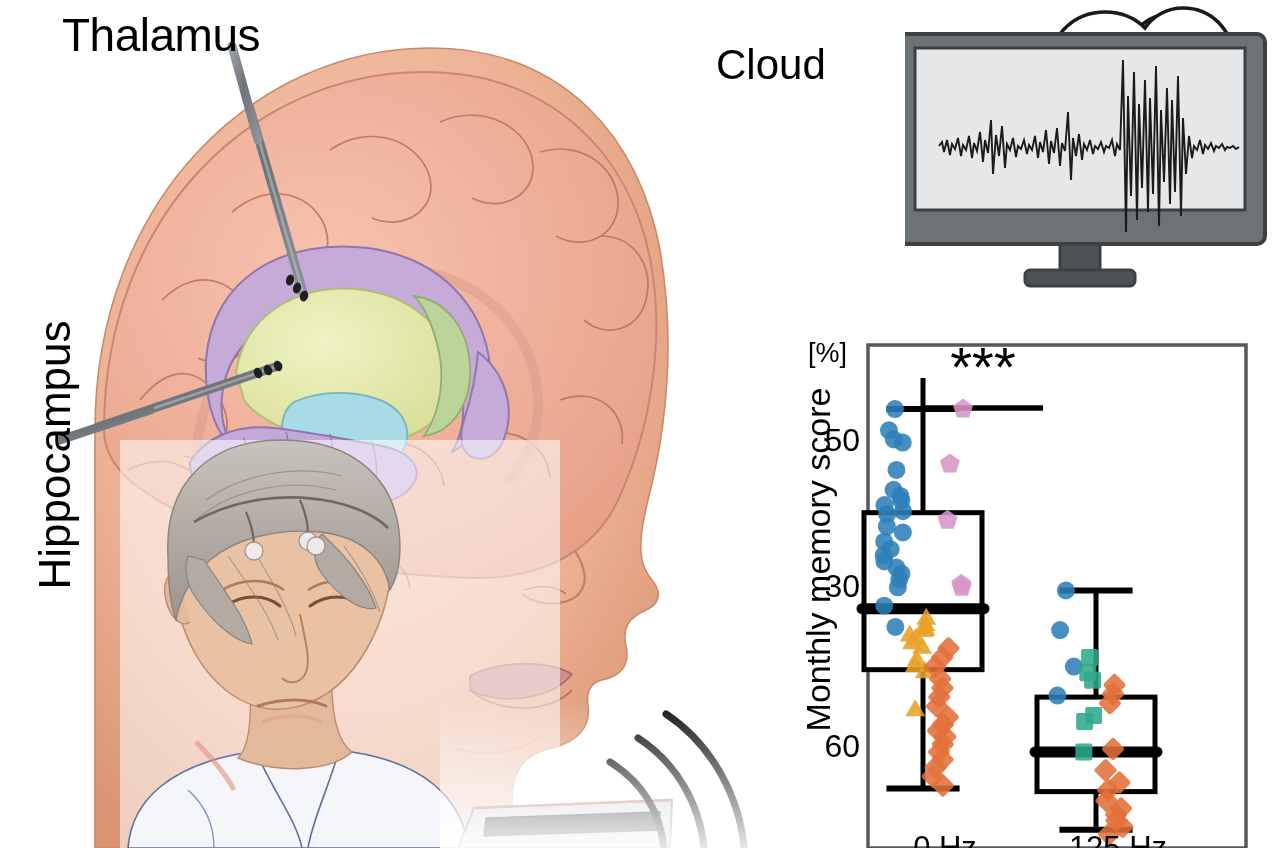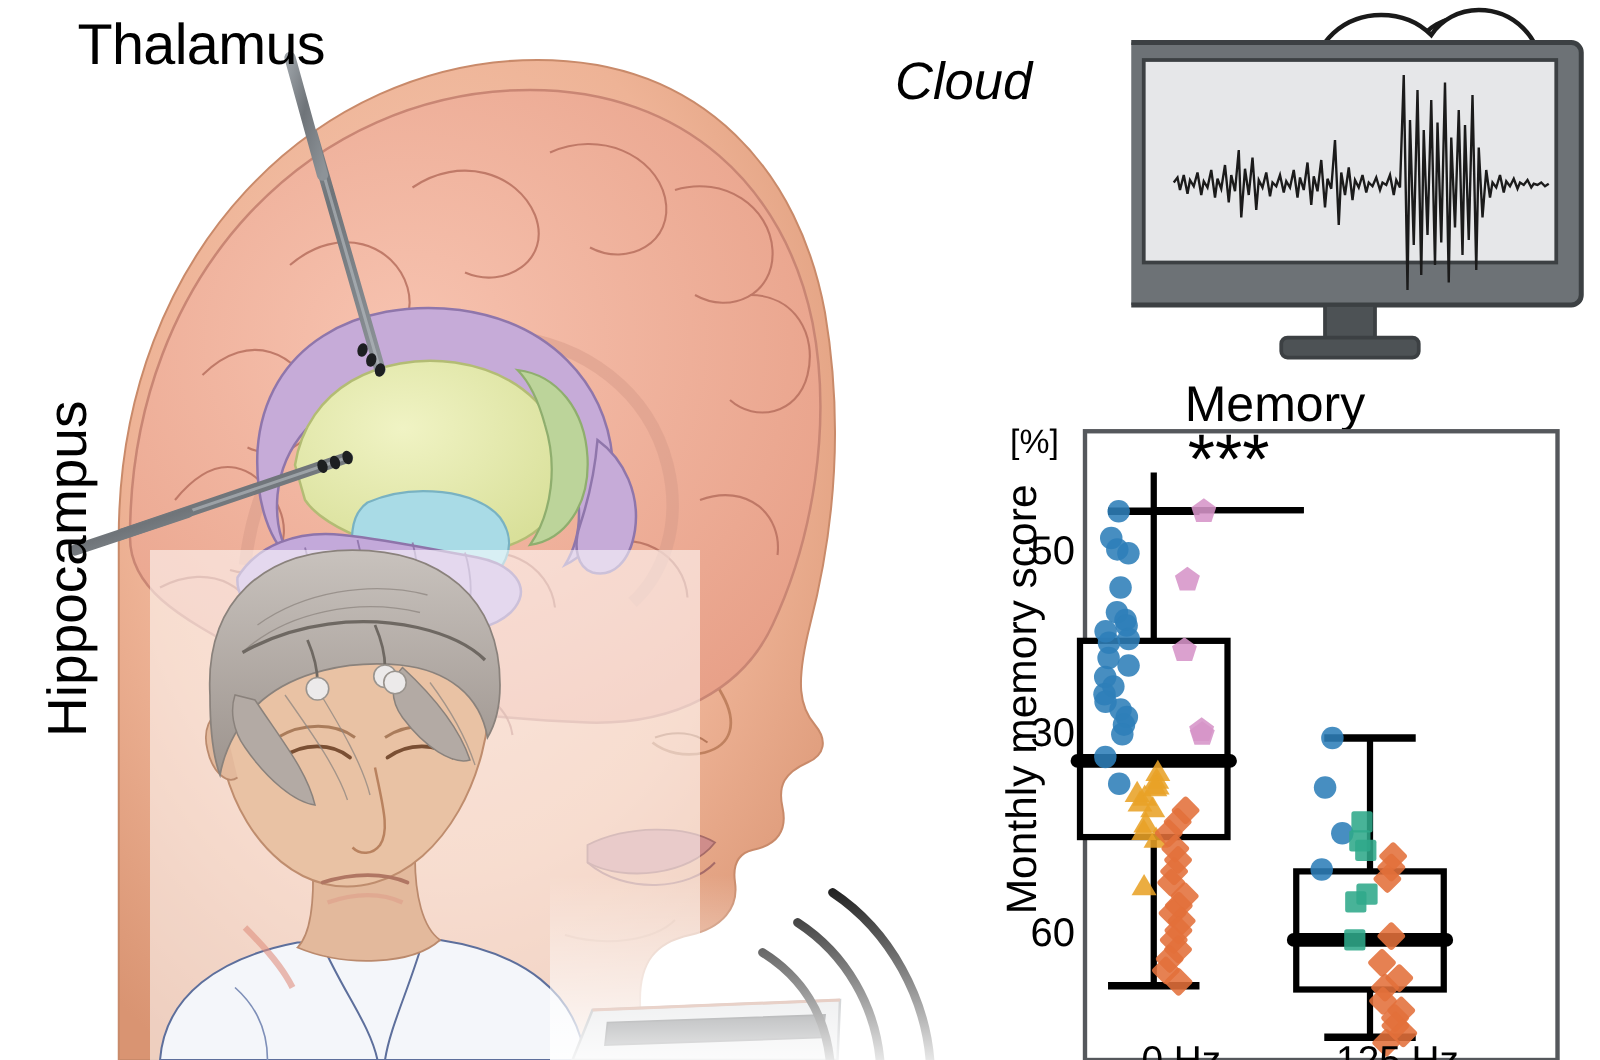--- a/index.html
+++ b/index.html
@@ -9,21 +9,21 @@
 
   
   #anatomy{left:0;top:0;width:760px;height:848px;}
   #head-svg{position:absolute;left:0;top:0;}
   .lbl{position:absolute;font-weight:400;color:#000;white-space:nowrap;}
   #thalamus-label{left:62px;top:8px;font-size:46px;letter-spacing:-.5px;}
   #hippocampus-label{left:-95px;top:430px;width:300px;text-align:center;
        font-size:44px;transform:rotate(-90deg);transform-origin:50% 50%;}
 
   
-  #cloud-panel{left:700px;top:0;width:580px;height:300px;font-style:italic;}
+  #cloud-panel{left:700px;top:0;width:580px;height:300px;}
   #cloud-text{left:16px;top:40px;font-size:42px;line-height:1.18;}
   #monitor-svg{position:absolute;left:205px;top:0;}
 
   
   #chart{left:760px;top:300px;width:520px;height:548px;}
   #chart-title{position:absolute;left:0;right:0;top:2px;text-align:center;
       font-size:40px;}
   #unit-label{position:absolute;left:48px;top:38px;font-size:27px;}
   #ylabel{position:absolute;left:-152px;top:240px;width:420px;text-align:center;
       font-size:34px;transform:rotate(-90deg);transform-origin:50% 50%;}
@@ -309,21 +309,20 @@
                L322,147 L325,148 L328,146 L331,149 L334,147"></path>
     </g>
 
     <rect x="155" y="244" width="40" height="28" fill="#4d5255" stroke="#3c4043" stroke-width="3"></rect>
     <rect x="120" y="270" width="110" height="16" rx="5" fill="#4d5255" stroke="#3c4043" stroke-width="3"></rect>
   </svg>
 </div>
 
 <div class="panel" id="chart">
 
-  <div id="chart-title">Memory</div>
 
   <div id="unit-label">[%]</div>
 
   <div id="ylabel">Monthly memory score</div>
 
   <div class="ytick" style="top:122px;left:40px;">50</div>
   <div class="ytick" style="top:268px;left:40px;">30</div>
   <div class="ytick" style="top:428px;left:40px;">60</div>
 
   <svg id="plot-svg" width="520" height="548" viewBox="0 0 520 548">

